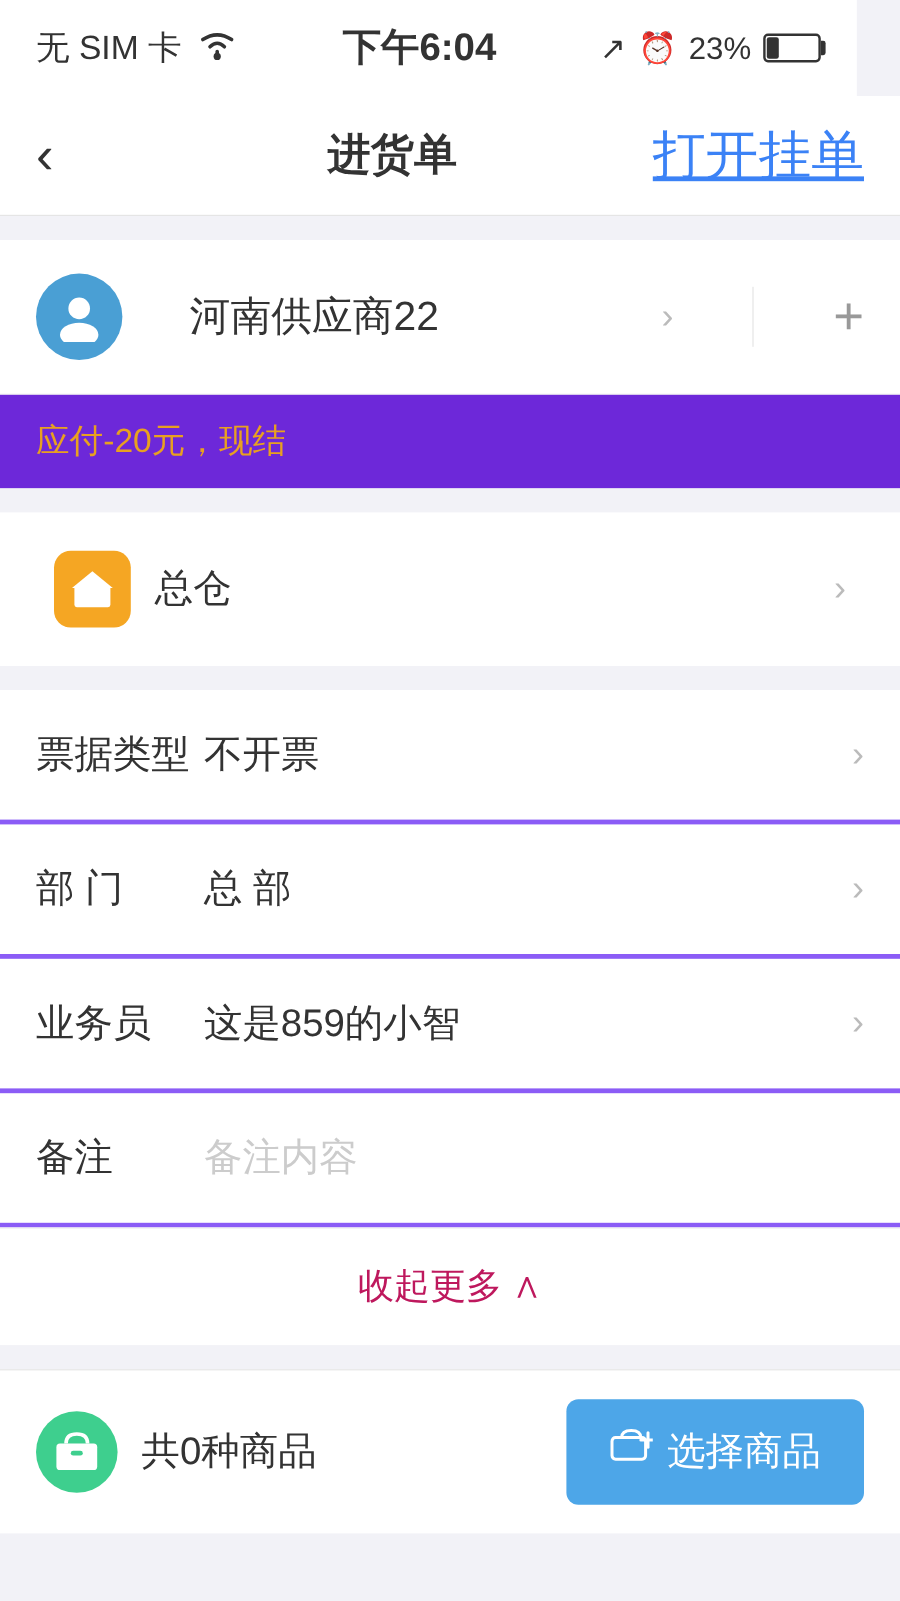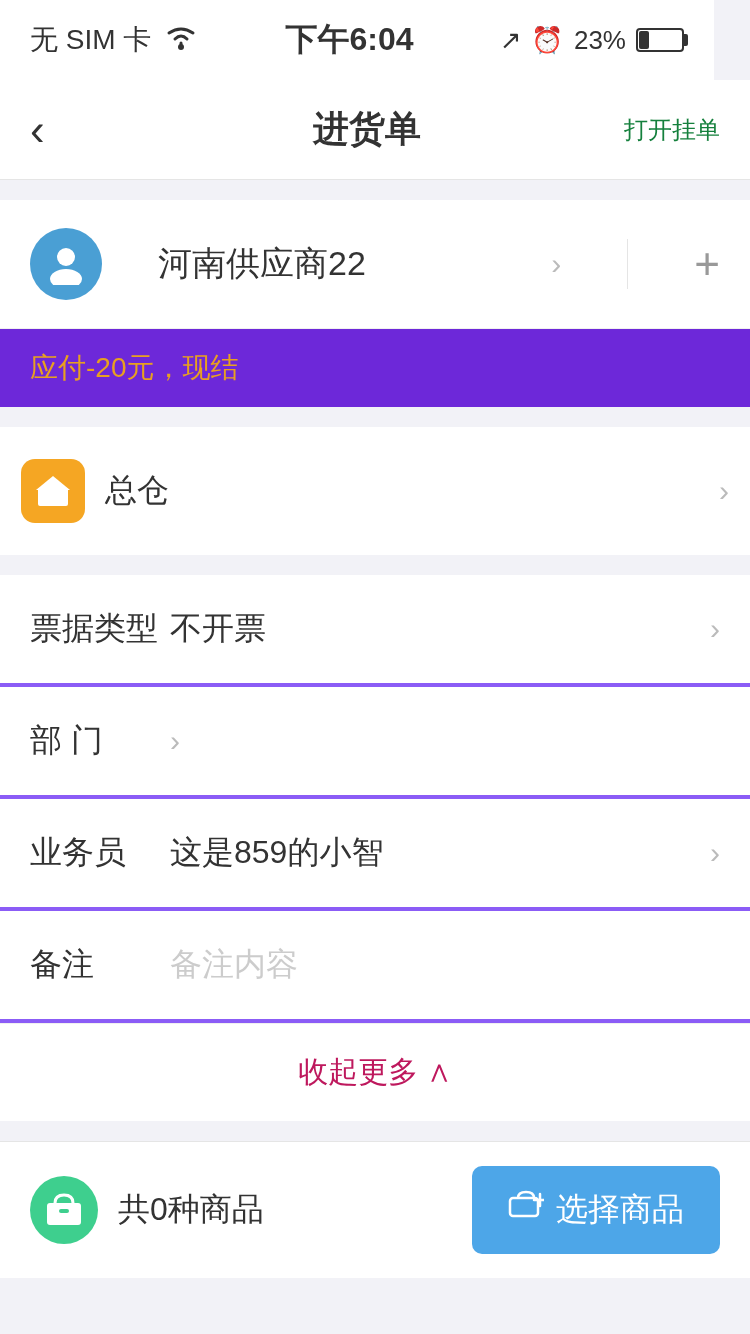--- a/index.html
+++ b/index.html
@@ -85,23 +85,24 @@
       color: #333;
       cursor: pointer;
       width: 80px;
     }
     .nav-title {
       font-size: 36px;
       font-weight: 600;
       color: #333;
     }
     .nav-action {
-      font-size: 24px;
-      color: #15803d;
+      font-size: 44px;
+      color: #3b82f6;
       cursor: pointer;
+      text-decoration: underline;
     }
 
     
     .section-divider {
       height: 20px;
       background: #f2f2f7;
     }
 
     
     .card-section {
@@ -155,21 +156,21 @@
       background: #6d28d9;
       padding: 20px 30px;
       font-size: 28px;
       color: #e8a020;
     }
 
     
     .row-item {
       display: flex;
       align-items: center;
-      padding: 32px 21px;
+      padding: 32px 45px;
       background: #fff;
       border-bottom: 1px solid #f0f0f0;
       min-height: 100px;
     }
     .row-item:last-child {
       border-bottom: none;
     }
     .row-icon {
       width: 64px;
       height: 64px;
@@ -364,20 +365,21 @@
 <div class="form-section">
 
   <div class="form-row">
     <span class="form-row-label">票据类型</span>
     <span class="form-row-value">不开票</span>
     <span class="form-row-chevron">›</span>
   </div>
 
   <div class="form-row">
     <span class="form-row-label">部 门</span>
+    <span class="form-row-value">总 部</span>
     <span class="form-row-chevron">›</span>
   </div>
 
   <div class="form-row">
     <span class="form-row-label">业务员</span>
     <span class="form-row-value">这是859的小智</span>
     <span class="form-row-chevron">›</span>
   </div>
 
   <div class="form-row">

